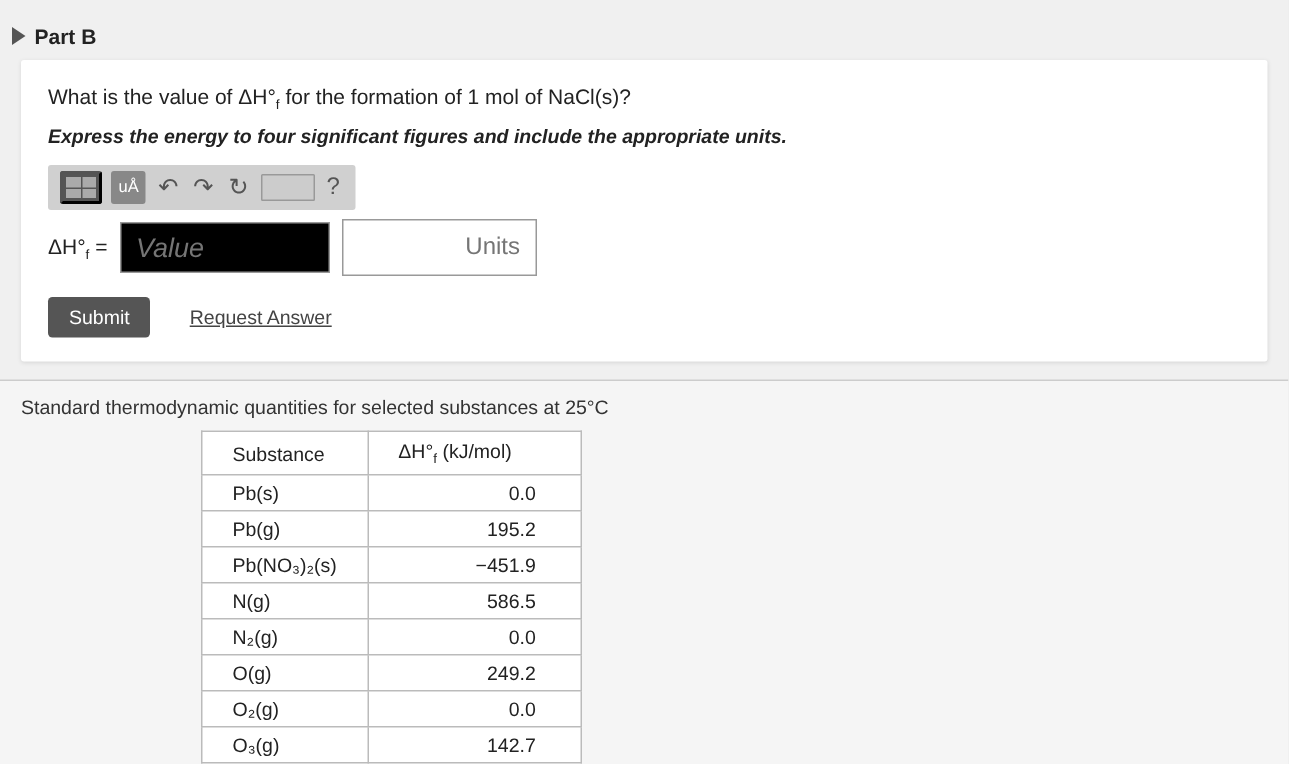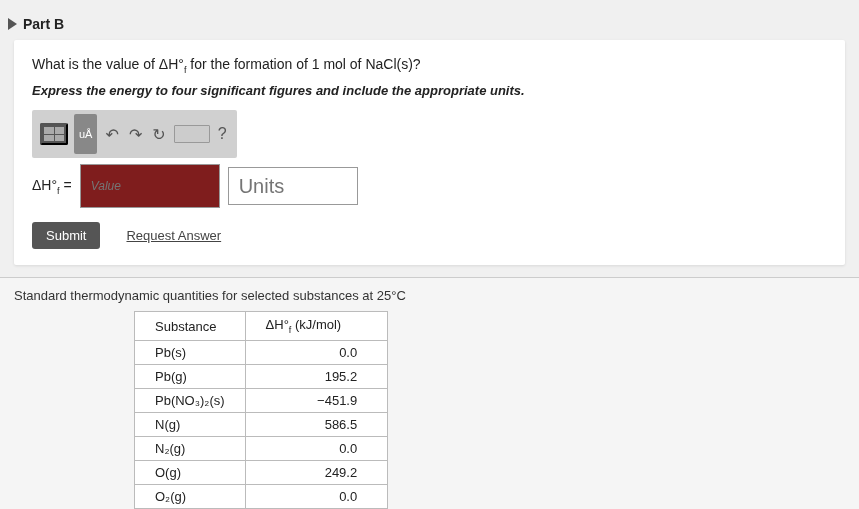--- a/index.html
+++ b/index.html
@@ -74,21 +74,21 @@
     .toolbar-btn-grid div {
       background: #aaa;
     }
     .toolbar-btn-text {
       background: #888;
       color: white;
       font-size: 11px;
       padding: 2px 5px;
       border-radius: 2px;
       cursor: pointer;
-      height: 40px;
+      height: 22px;
       display: flex;
       align-items: center;
       border: none;
     }
     .toolbar-icon-btn {
       background: transparent;
       border: none;
       cursor: pointer;
       font-size: 16px;
       color: #555;
@@ -111,39 +111,39 @@
       gap: 8px;
       margin-bottom: 14px;
       margin-top: 4px;
     }
     .delta-label {
       font-size: 14px;
       white-space: nowrap;
     }
     .value-input {
       border: 1px solid #999;
-      background: #7f1d1d;
+      background: #000000;
       padding: 6px 10px;
-      font-size: 12px;
+      font-size: 18px;
       font-style: italic;
       color: #aaa;
       width: 140px;
-      height: 44px;
+      height: 34px;
       outline: none;
     }
     .units-input {
       border: 1px solid #999;
       background: white;
       padding: 6px 10px;
-      font-size: 20px;
+      font-size: 16px;
       color: #0f766e;
       width: 130px;
       height: 38px;
       outline: none;
-      text-align: left;
+      text-align: right;
     }
     .button-row {
       display: flex;
       gap: 26px;
       align-items: center;
     }
     .submit-btn {
       background: #555;
       color: white;
       border: none;

